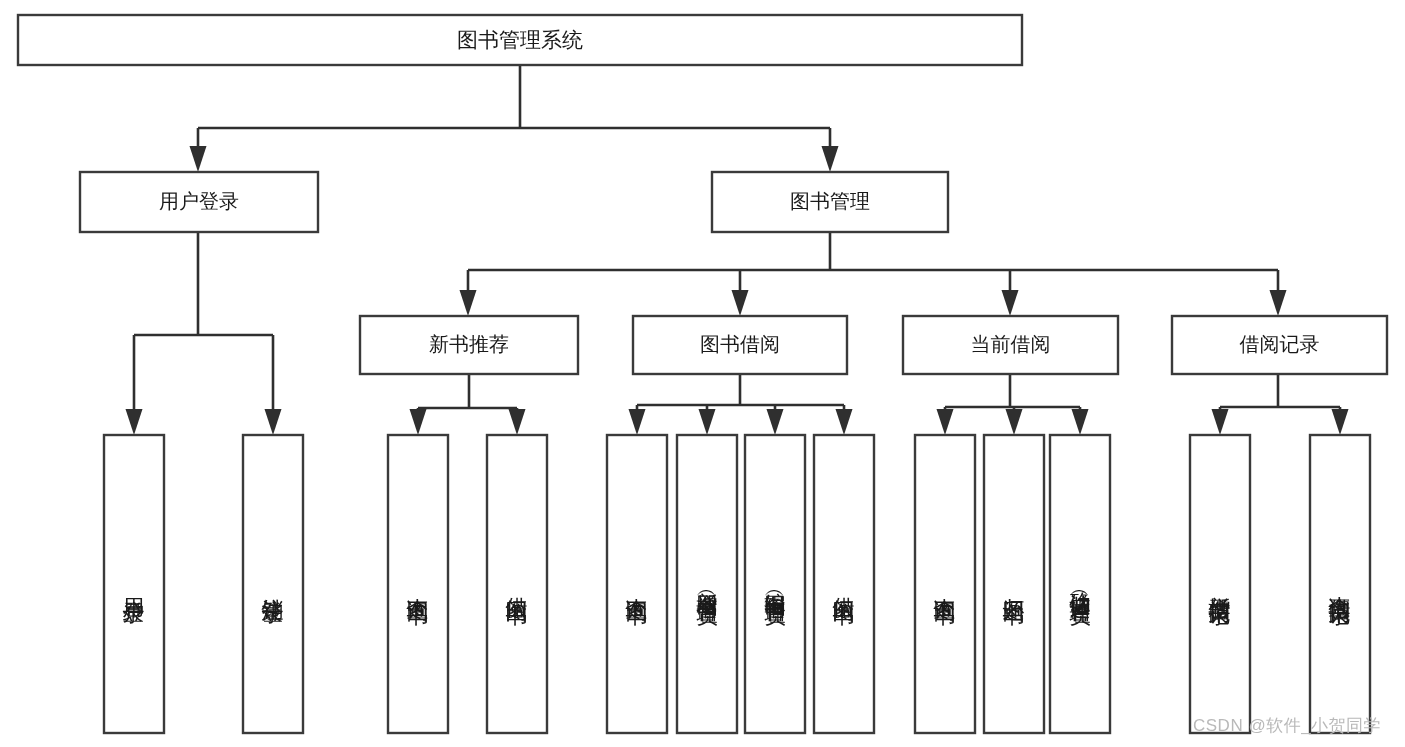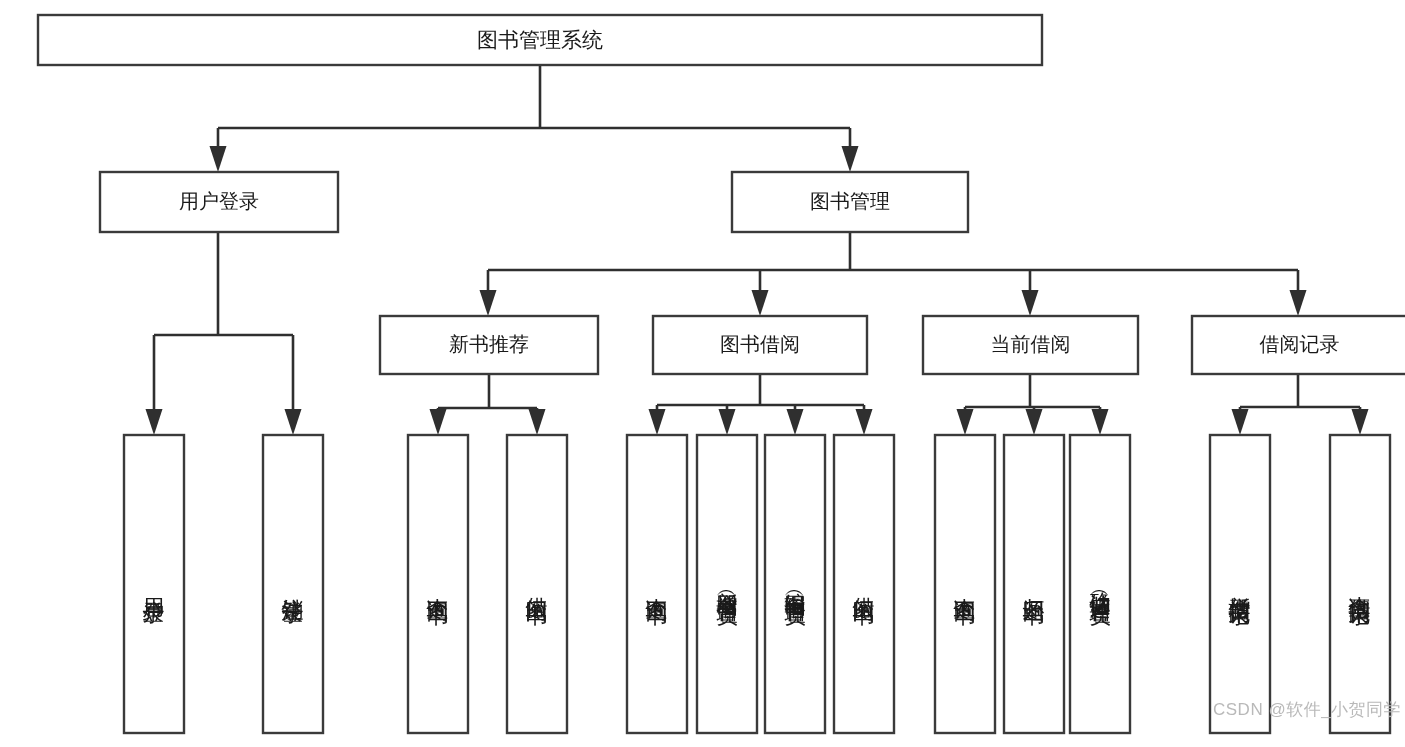--- a/index.html
+++ b/index.html
@@ -11,21 +11,20 @@
     width: 1405px;
     height: 747px;
     font-family: "Liberation Sans", "DejaVu Sans", sans-serif;
     overflow: hidden;
   }
   #diagram-root {
     position: relative;
     width: 1239px;
     height: 747px;
     background: #ffffff;
-    margin-left: 20px;
   }
   svg#flow-svg {
     position: absolute;
     left: 0;
     top: 0;
     width: 1405px;
     height: 747px;
     display: block;
   }
   .node-box {
@@ -206,15 +205,15 @@
         <span class="vlabel" style="font-size: 21px;">确认归还（管理员）</span>
       </div>
       <div class="vlabel-wrap" style="left: 1190px; top: 435px; width: 60px; height: 298px;">
         <span class="vlabel" style="font-size: 22px;">新增借阅记录</span>
       </div>
       <div class="vlabel-wrap" style="left: 1310px; top: 435px; width: 60px; height: 298px;">
         <span class="vlabel" style="font-size: 22px;">查询借阅记录</span>
       </div>
     </div>
 
-  <div class="watermark" id="watermark" style="left: 1193px; top: 698px;">CSDN @软件_小贺同学</div>
+  <div class="watermark" id="watermark" style="left: 1193px; top: 714px;">CSDN @软件_小贺同学</div>
 
 </div>
 
 </body></html>

